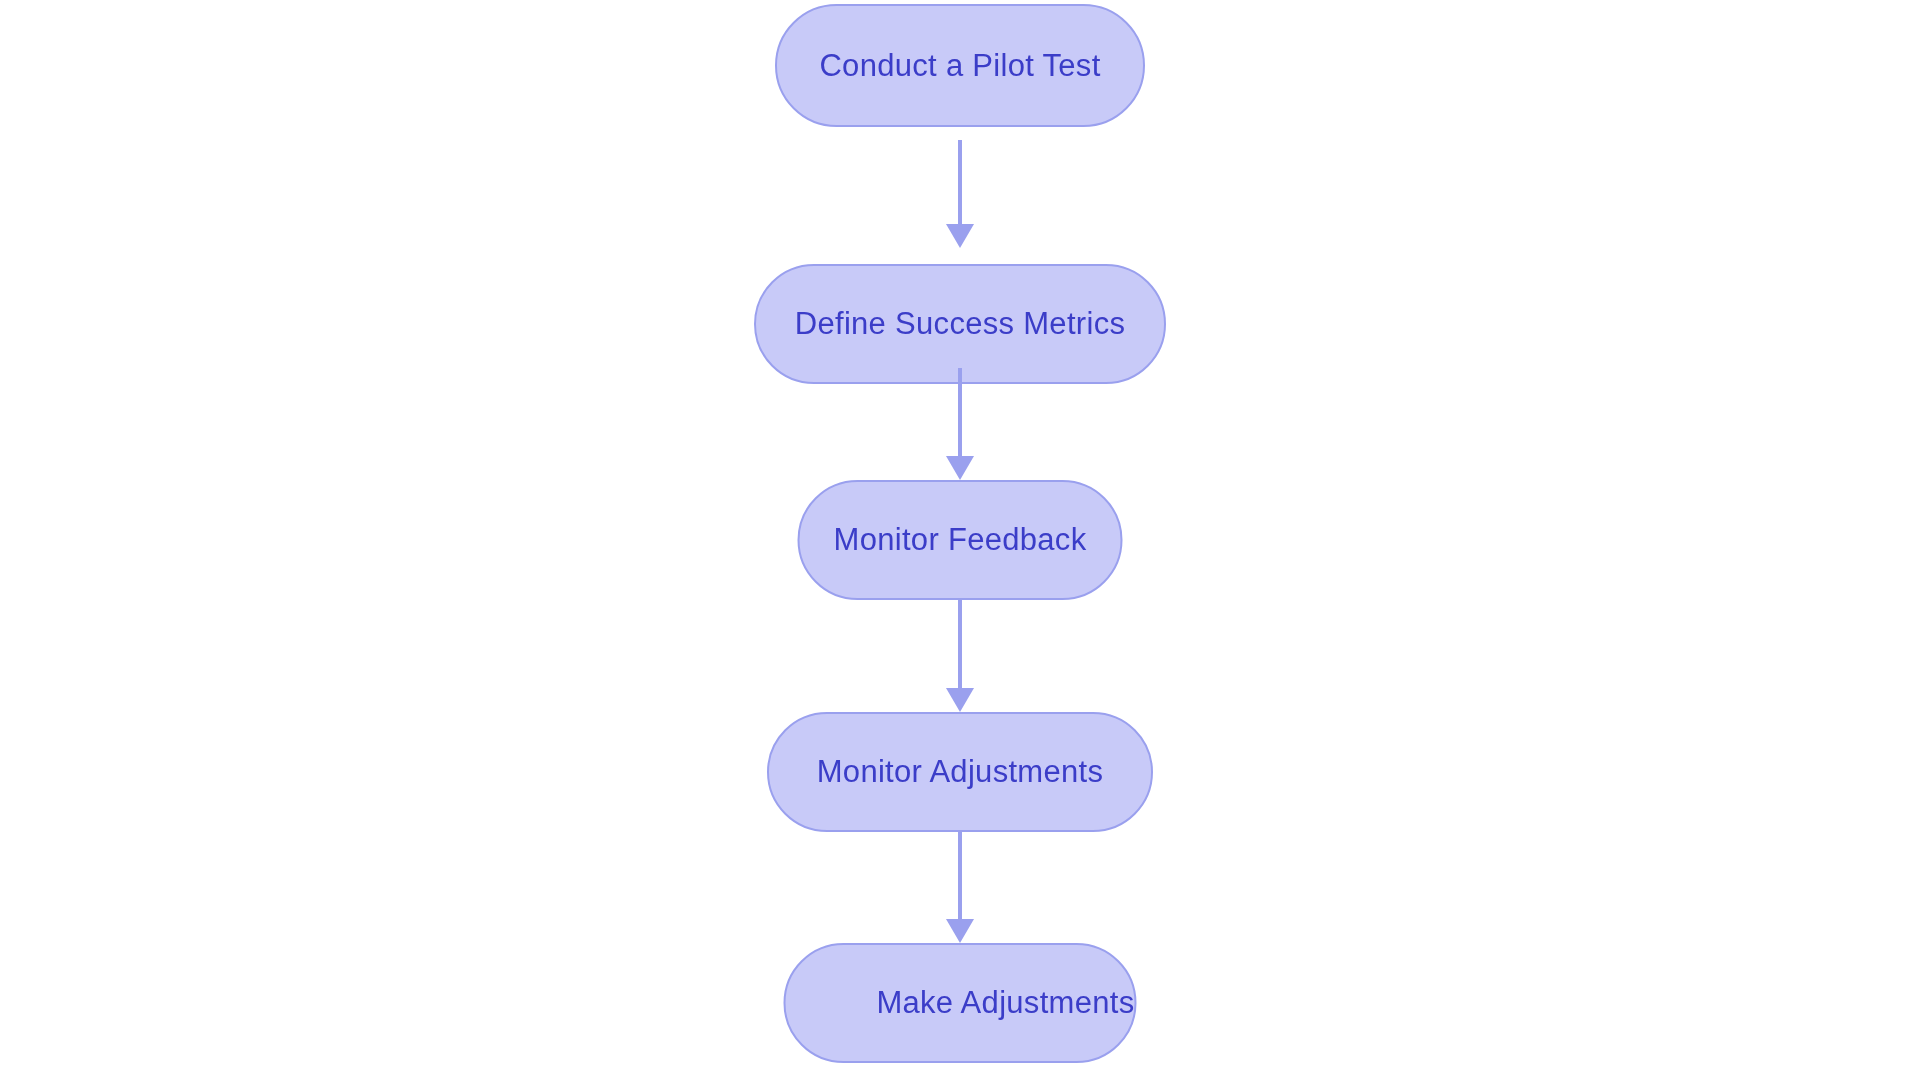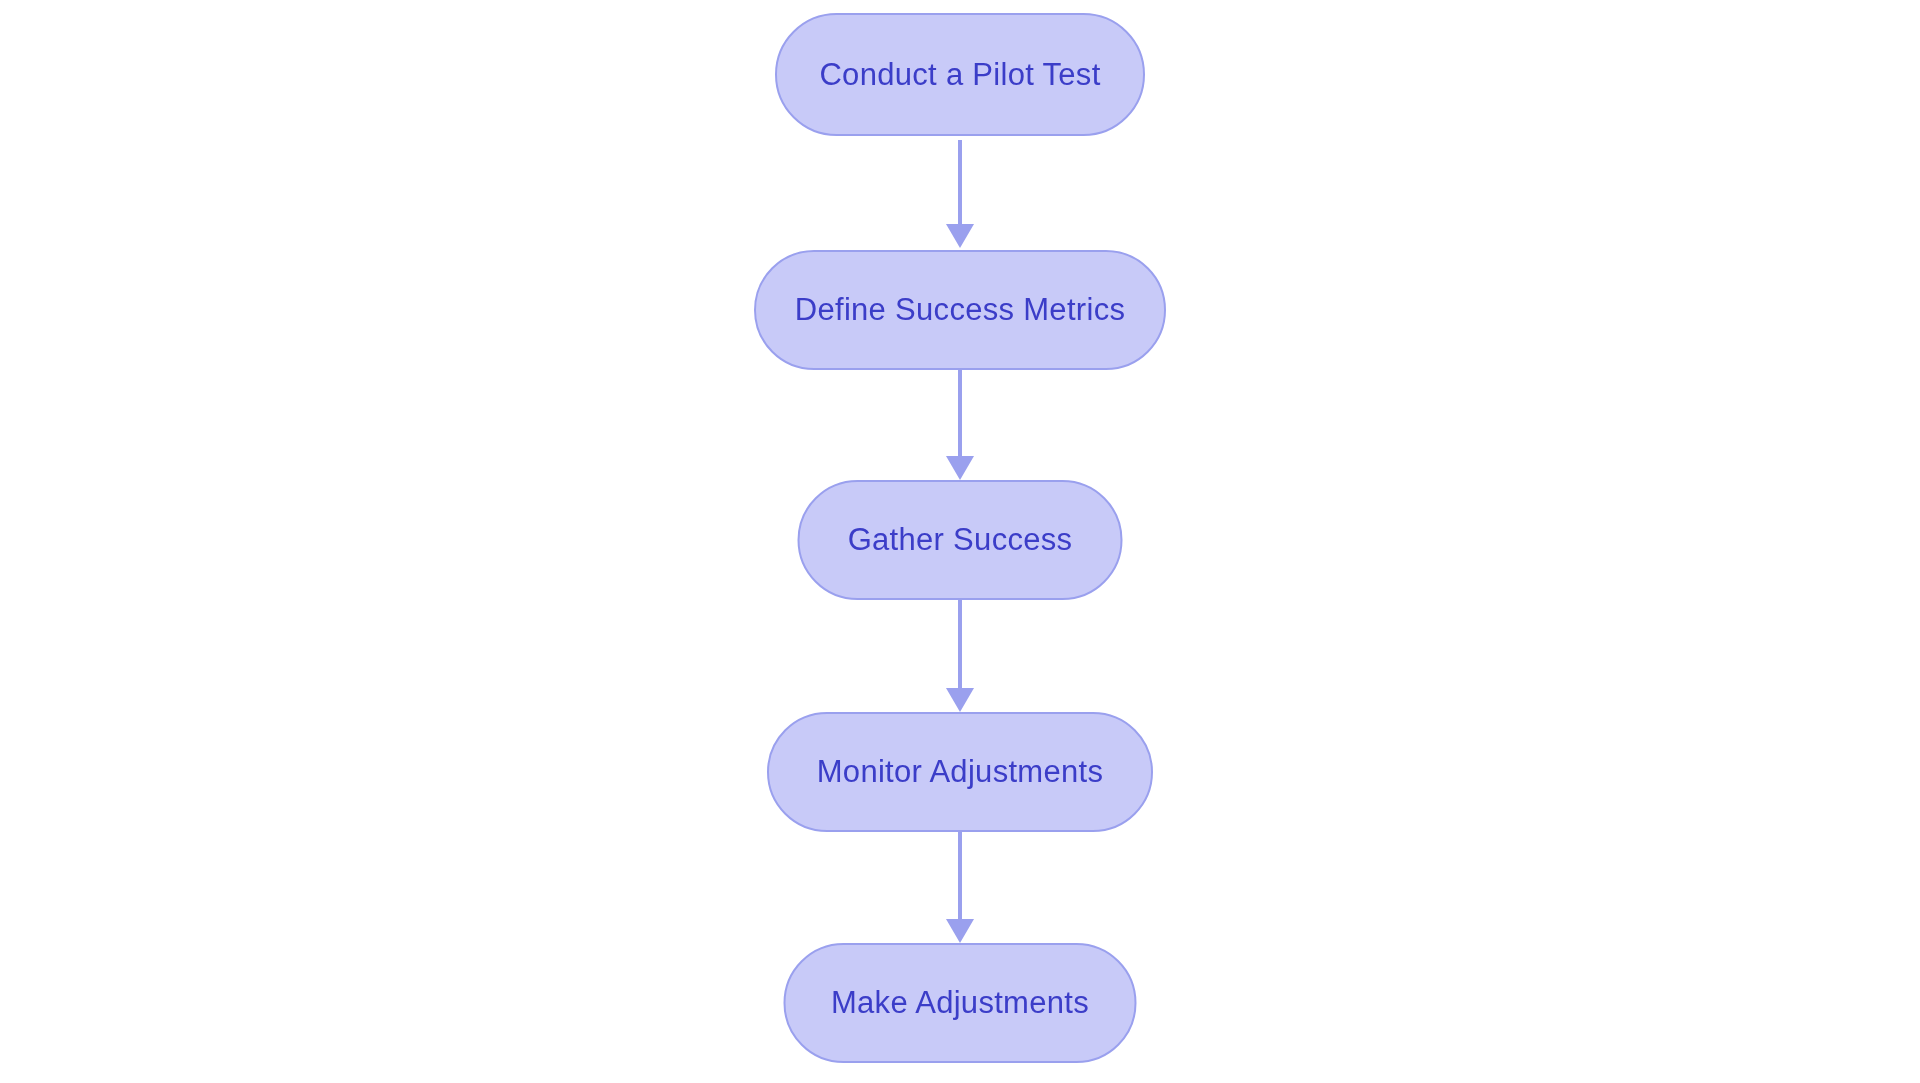--- a/index.html
+++ b/index.html
@@ -28,25 +28,25 @@
     align-items: center;
     justify-content: center;
   }
   .node .label {
     color: var(--node-text, #3b3dc8);
     font-size: 31px;
     font-weight: 400;
     letter-spacing: 0.3px;
     white-space: nowrap;
   }
-  .n1 { top: 13px;  width: 370px; height: 123px; }
-  .n2 { top: 250px; width: 412px; }
+  .n1 { top: 4px;  width: 370px; height: 123px; }
+  .n2 { top: 264px; width: 412px; }
   .n3 { top: 480px; width: 325px; }
   .n4 { top: 712px; width: 386px; }
-  .n5 { top: 943px; width: 353px; }
+  .n5 { top: 943px; width: 353px; justify-content: flex-end; }
 
   .arrow {
     position: absolute;
     left: 50%;
     transform: translateX(-50%);
     width: 28px;
     display: flex;
     flex-direction: column;
     align-items: center;
   }
@@ -84,21 +84,21 @@
   <div class="node n2">
     <span class="label">Define Success Metrics</span>
   </div>
 
   <div class="arrow a2">
     <div class="shaft"></div>
     <div class="head"></div>
   </div>
 
   <div class="node n3">
-    <span class="label">Gather Success</span>
+    <span class="label">Monitor Feedback</span>
   </div>
 
   <div class="arrow a3">
     <div class="shaft"></div>
     <div class="head"></div>
   </div>
 
   <div class="node n4">
     <span class="label">Monitor Adjustments</span>
   </div>

